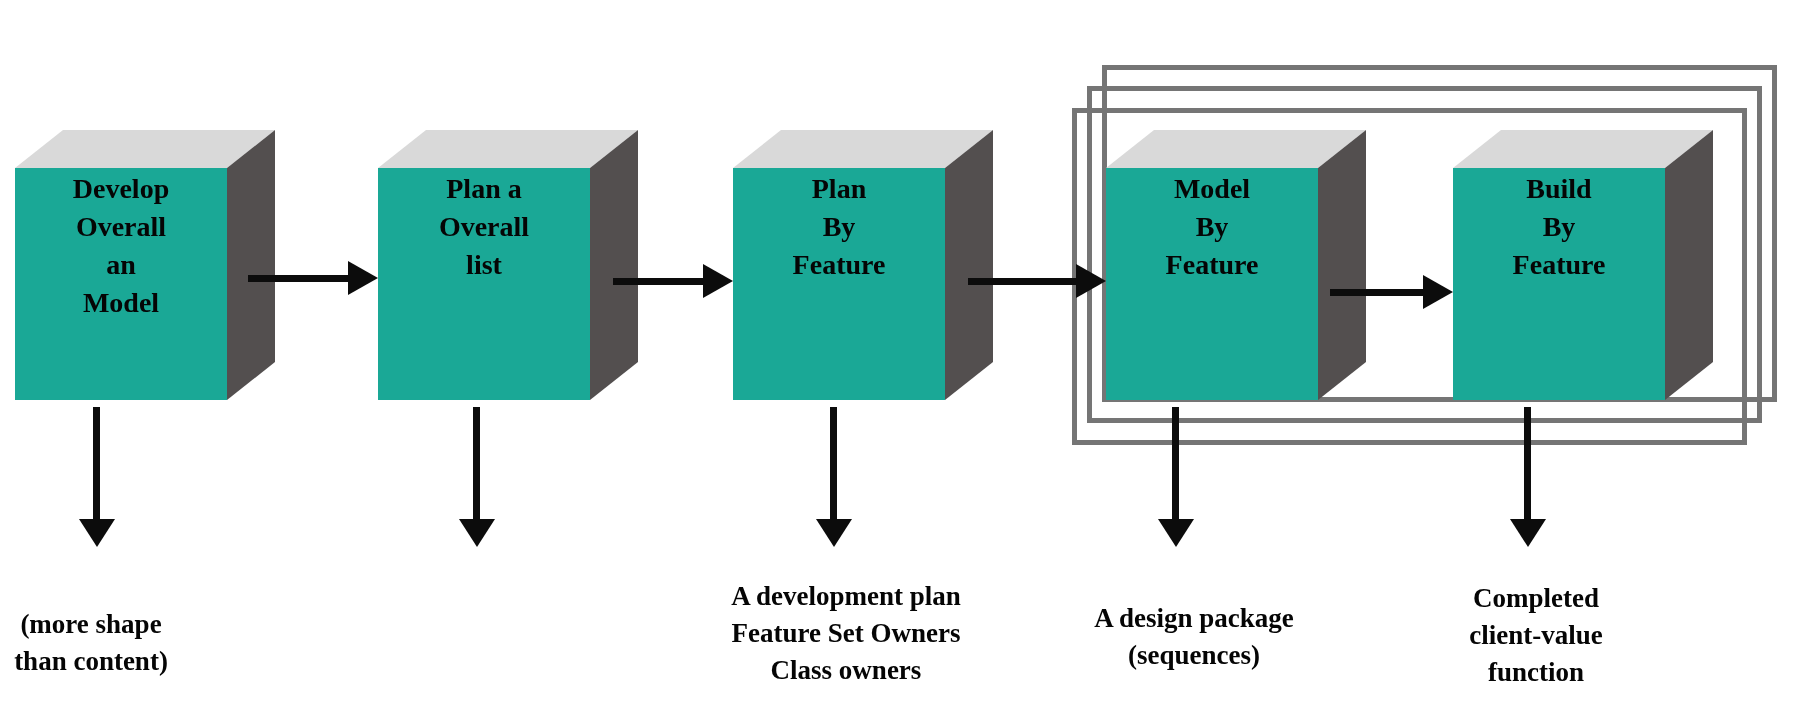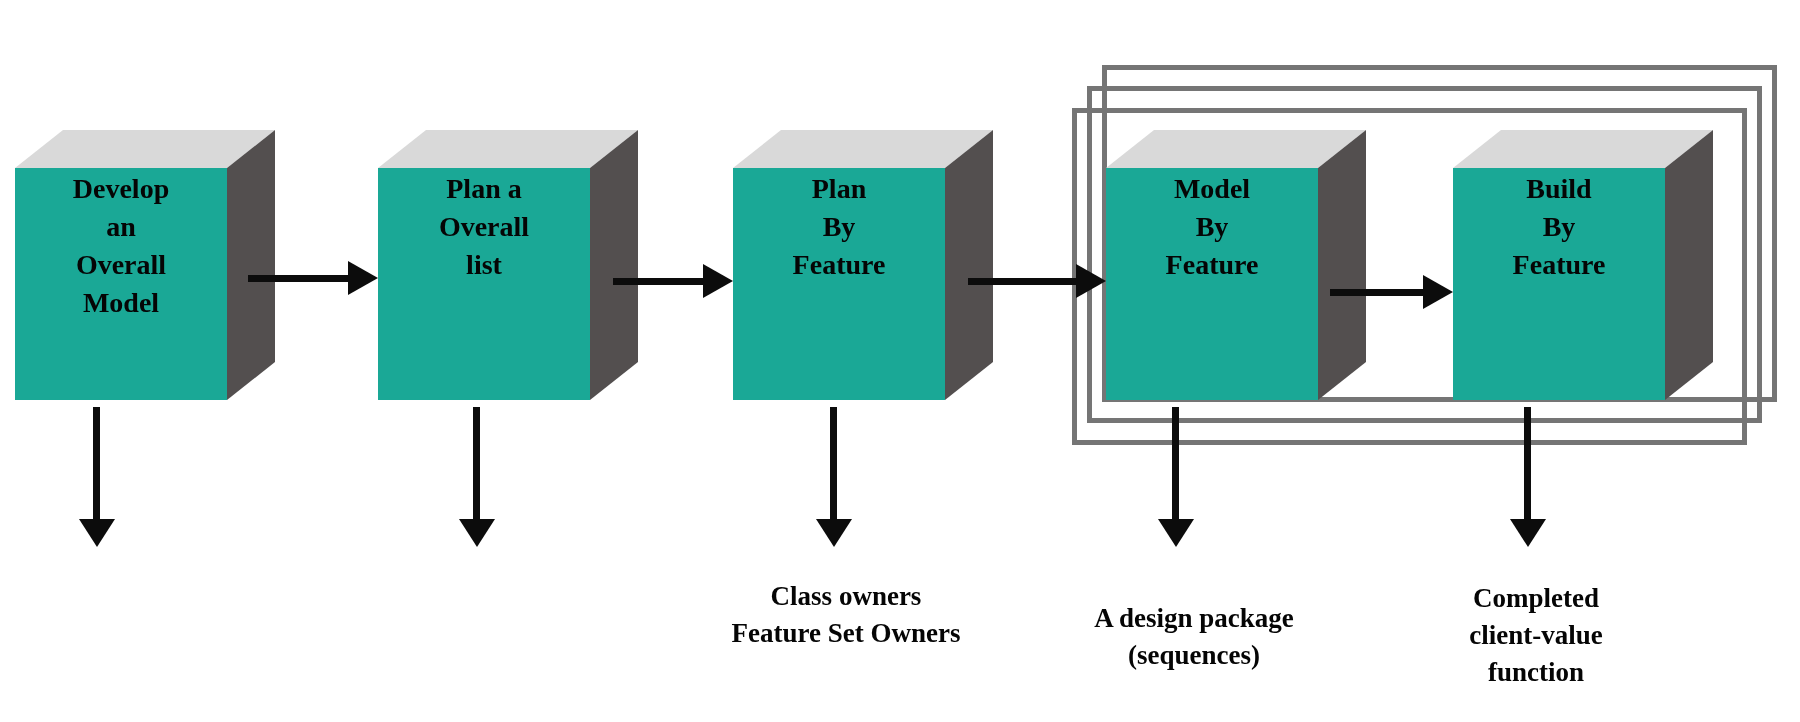--- a/index.html
+++ b/index.html
@@ -80,22 +80,22 @@
   <div class="frame frame-back"></div>
   <div class="frame frame-mid"></div>
   <div class="frame frame-front"></div>
 
   <div class="cube" style="left:15px">
     <div class="face face-top"></div>
     <div class="face face-side"></div>
     <div class="face face-front"></div>
     <div class="cube-label">
       <div>Develop</div>
+      <div>Overall</div>
       <div>an</div>
-      <div>Overall</div>
       <div>Model</div>
     </div>
   </div>
 
   <div class="cube" style="left:378px">
     <div class="face face-top"></div>
     <div class="face face-side"></div>
     <div class="face face-front"></div>
     <div class="cube-label">
       <div>Plan a</div>
@@ -168,23 +168,28 @@
   </div>
   <div class="varrow" style="left:1158px;top:407px;height:140px">
     <div class="shaft"></div>
     <div class="head"></div>
   </div>
   <div class="varrow" style="left:1510px;top:407px;height:140px">
     <div class="shaft"></div>
     <div class="head"></div>
   </div>
 
+  <div class="caption" style="left:91px;top:606px">
+    <div>(more shape</div>
+    <div>than content)</div>
+  </div>
   <div class="caption" style="left:846px;top:578px">
+    <div>A development plan</div>
+    <div>Feature Set Owners</div>
     <div>Class owners</div>
-    <div>Feature Set Owners</div>
   </div>
   <div class="caption" style="left:1194px;top:600px">
     <div>A design package</div>
     <div>(sequences)</div>
   </div>
   <div class="caption" style="left:1536px;top:580px">
     <div>Completed</div>
     <div>client-value</div>
     <div>function</div>
   </div>

